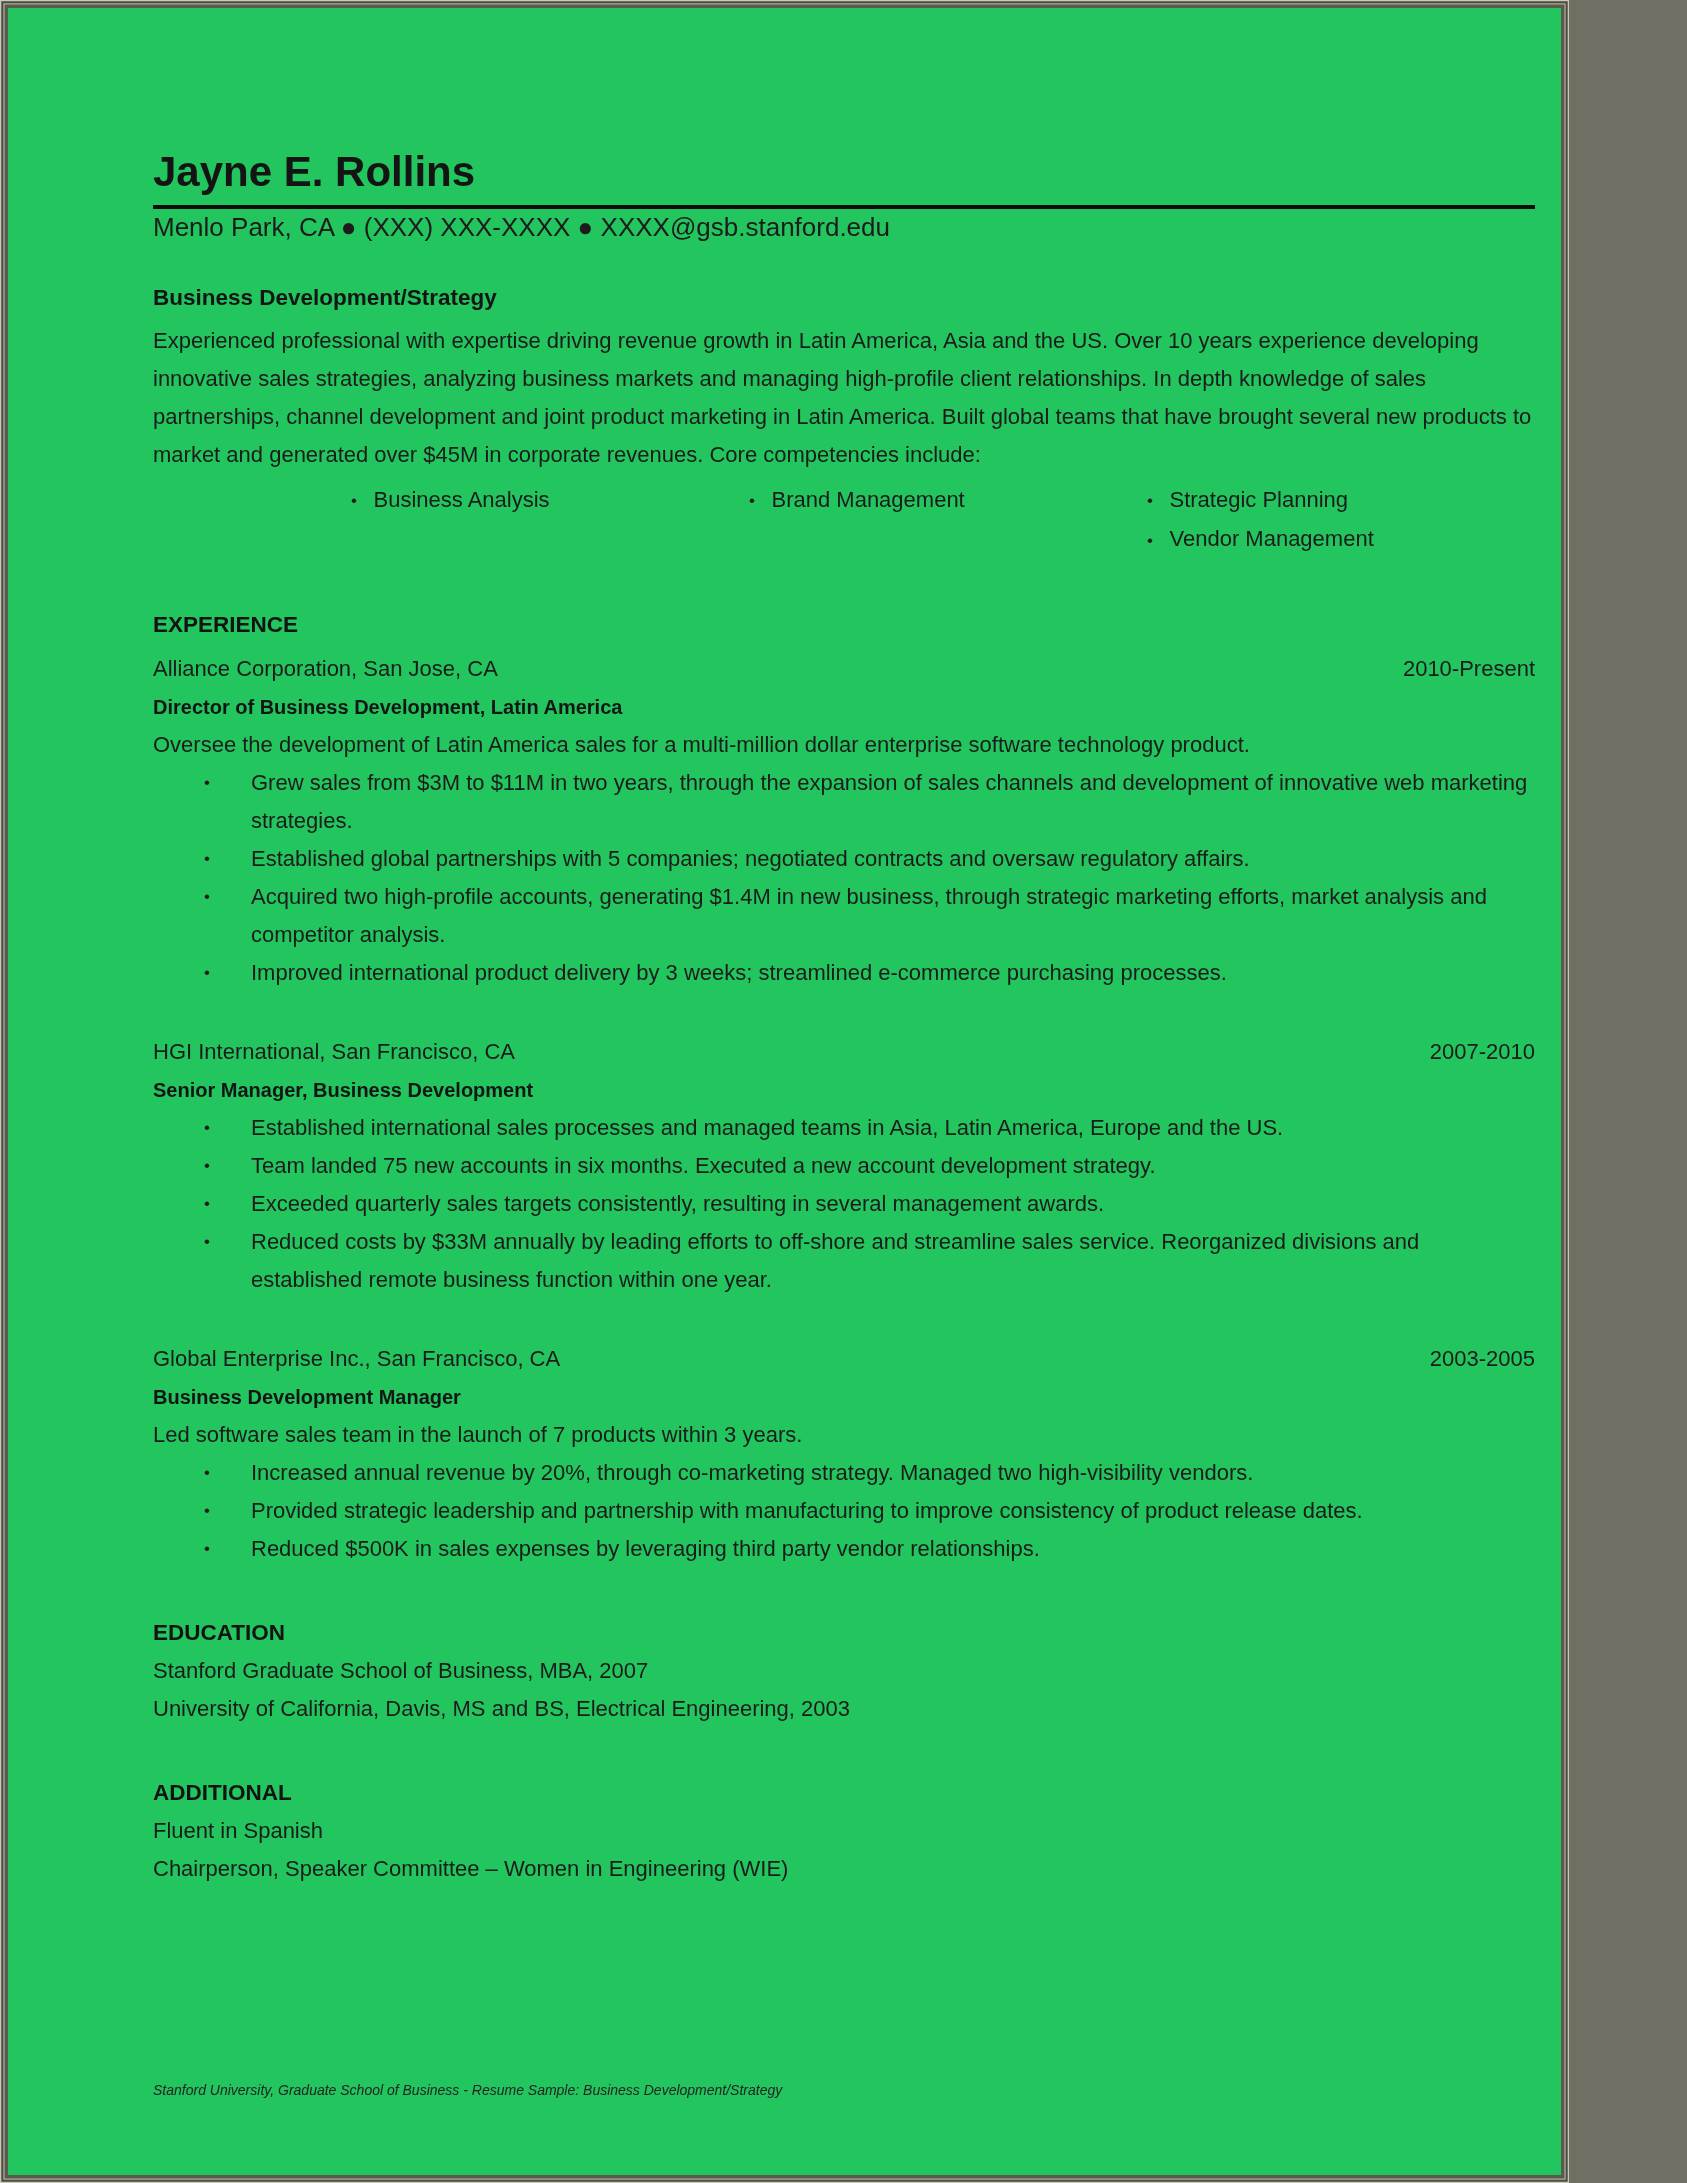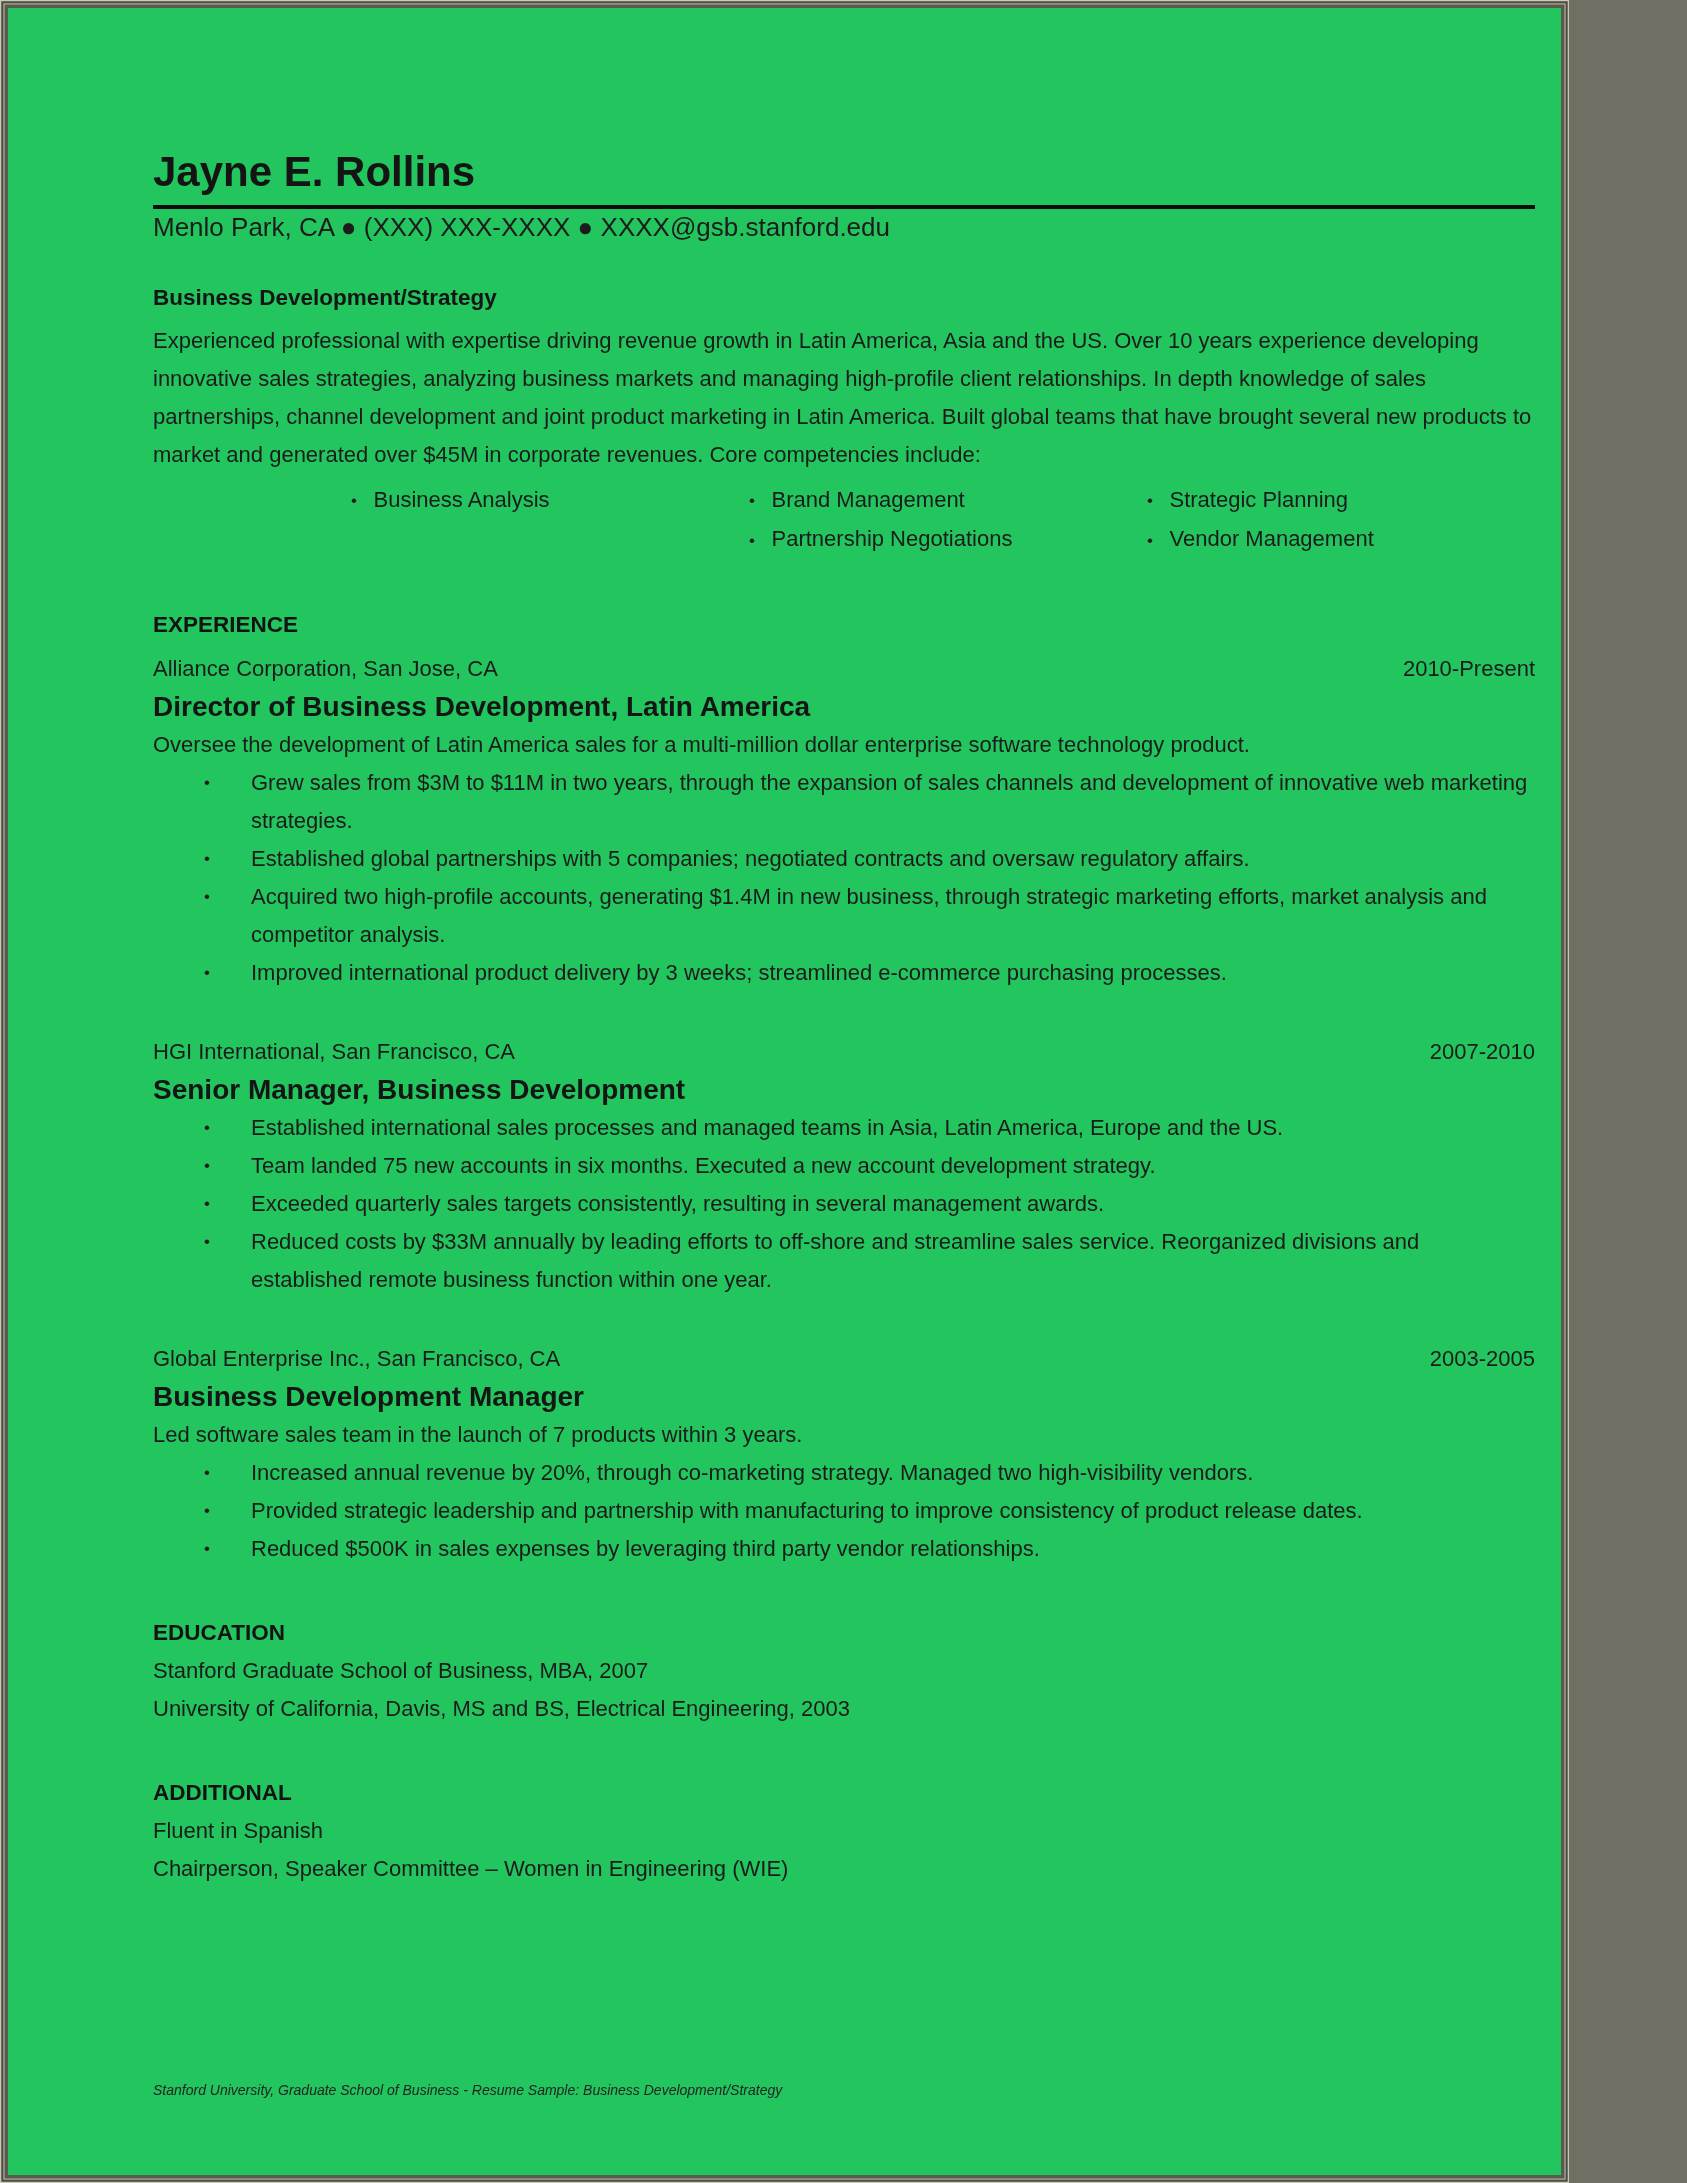--- a/index.html
+++ b/index.html
@@ -98,21 +98,21 @@
   .job { margin-top: 41px; }
   .job.first { margin-top: 6.6px; }
 
   .job-head {
     display: flex;
     justify-content: space-between;
     font-size: 22px;
     line-height: 38px;
   }
   .job-title {
-    font-size: 28px;
+    font-size: 20px;
     line-height: 38px;
     font-weight: bold;
     color: #151515;
   }
   .job-summary {
     font-size: 22px;
     line-height: 38px;
   }
 
   ul.bullets {
@@ -161,21 +161,20 @@
 
     <h2 class="role-title">Business Development/Strategy</h2>
     <p class="summary-text">Experienced professional with expertise driving revenue growth in Latin America, Asia and the US. Over 10 years experience developing innovative sales strategies, analyzing business markets and managing high-profile client relationships. In depth knowledge of sales partnerships, channel development and joint product marketing in Latin America. Built global teams that have brought several new products to market and generated over $45M in corporate revenues. Core competencies include:</p>
 
     <div class="comp-grid">
       <div class="comp-col">
         <div class="comp-item"><span class="bullet">•</span><span>Business Analysis</span></div>
       </div>
       <div class="comp-col">
         <div class="comp-item"><span class="bullet">•</span><span>Brand Management</span></div>
-        <div class="comp-item"><span class="bullet">•</span><span>Partnership Negotiations</span></div>
       </div>
       <div class="comp-col">
         <div class="comp-item"><span class="bullet">•</span><span>Strategic Planning</span></div>
         <div class="comp-item"><span class="bullet">•</span><span>Vendor Management</span></div>
       </div>
     </div>
 
     <h3 class="section-heading">EXPERIENCE</h3>
 
     <div class="job first">

